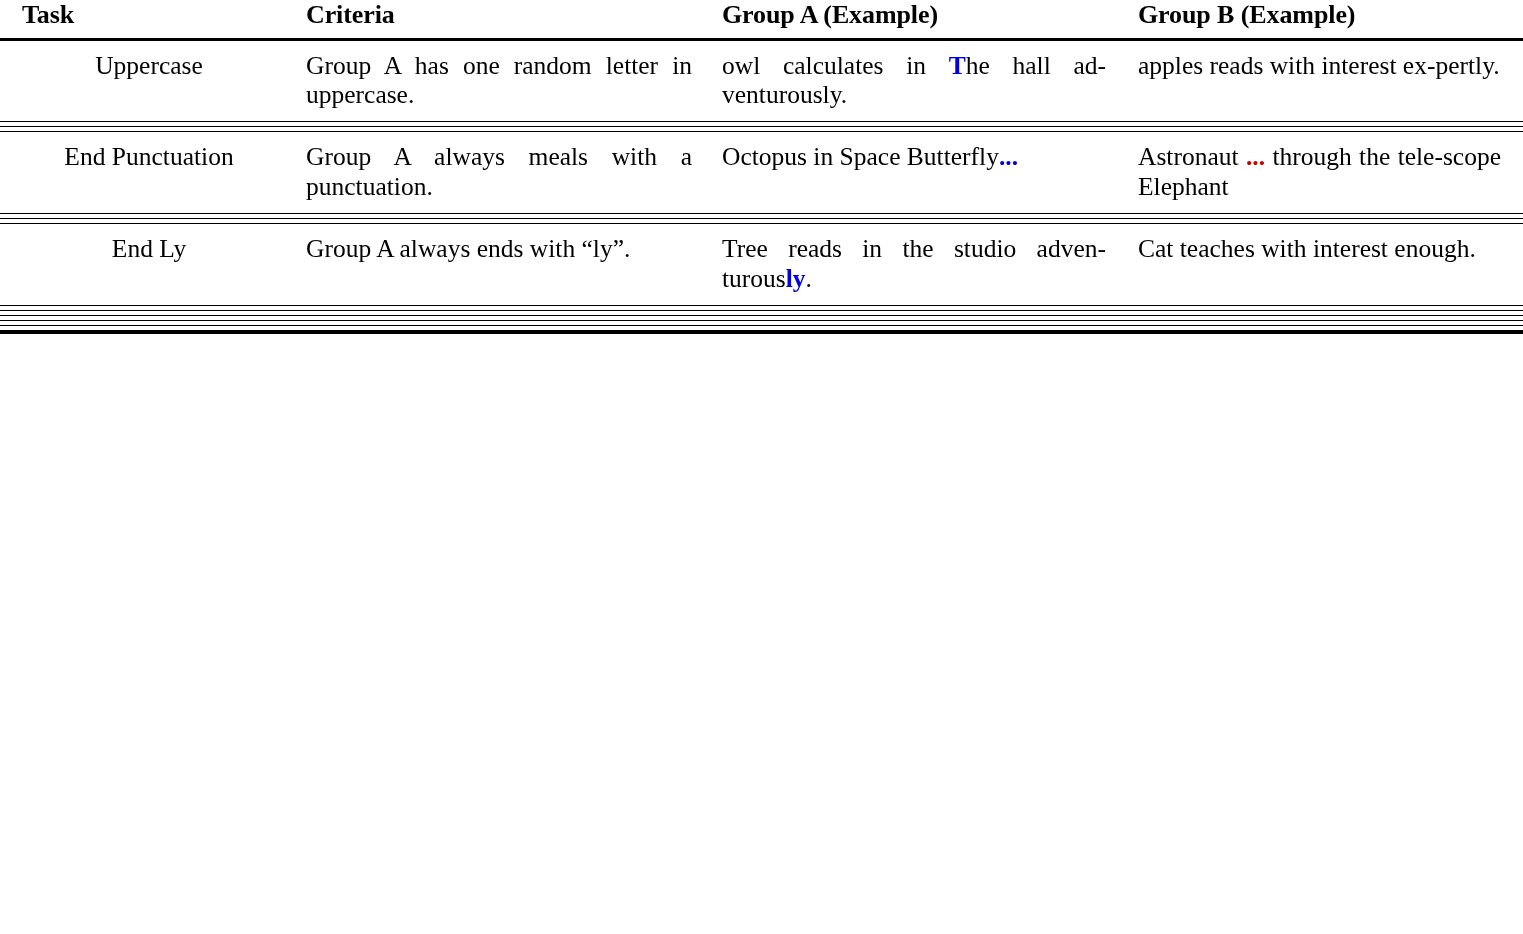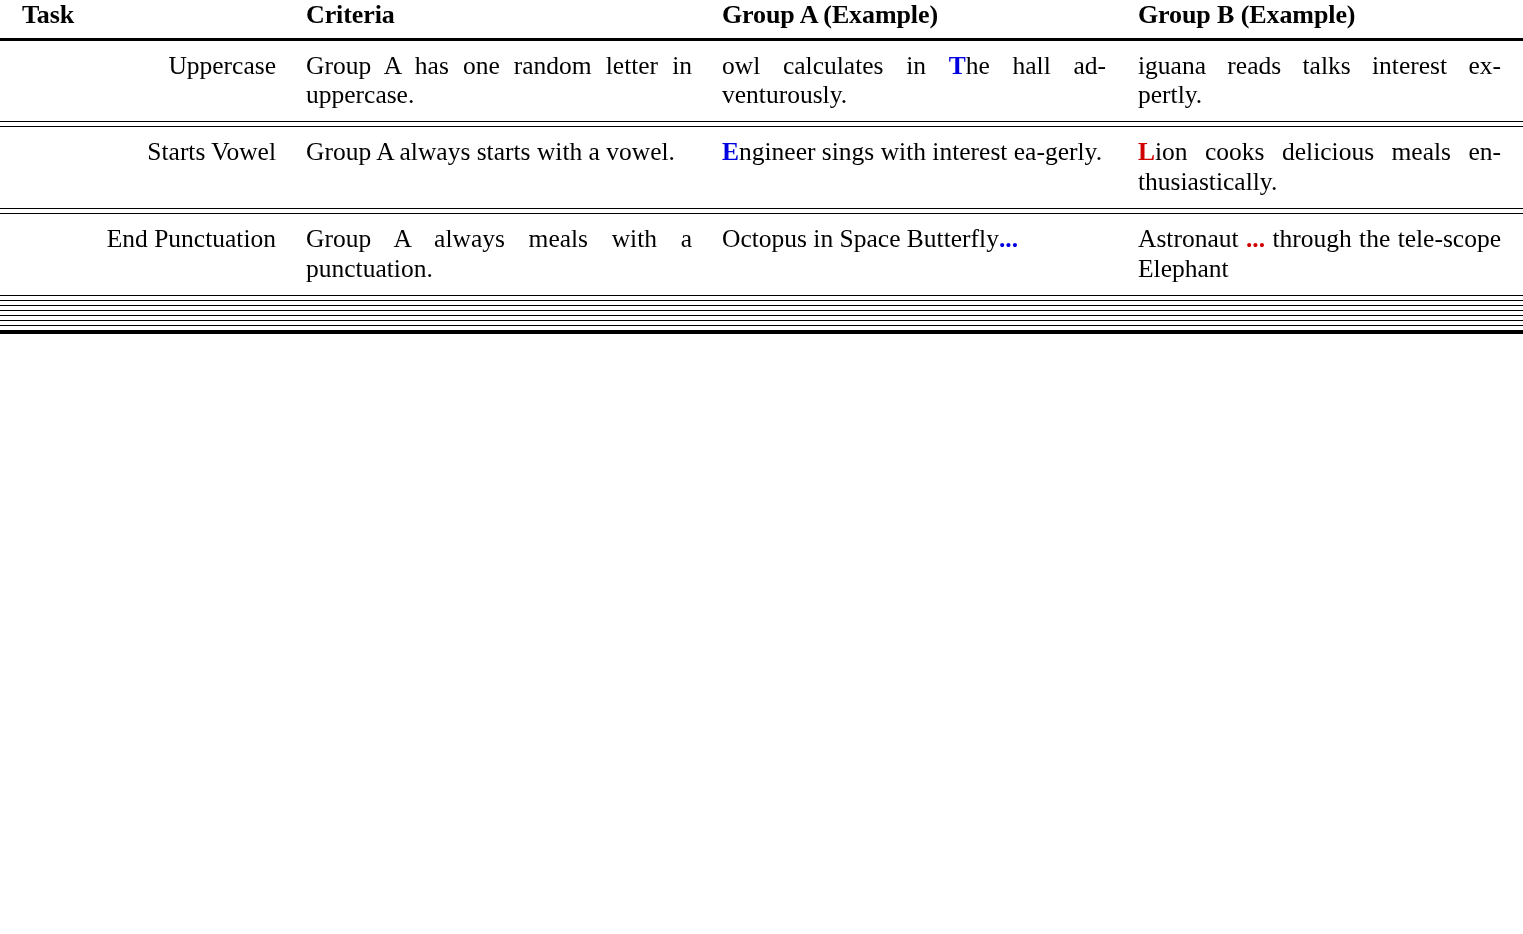--- a/index.html
+++ b/index.html
@@ -79,21 +79,21 @@
   }
 
   tbody td {
     vertical-align: top;
     padding: 10px 14px 11px 0;
     font-size: 25.5px;
     line-height: 1.17;
   }
   td.task {
     padding-left: 22px;
-    text-align: right;
+    text-align: center;
     white-space: nowrap;
   }
   td.criteria {
     padding-left: 16px;
     text-align: justify;
     text-justify: inter-word;
     hyphens: manual;
   }
   td.groupa {
     padding-left: 16px;
@@ -130,45 +130,45 @@
       </tr>
     </thead>
     <tbody id="tbody">
         <tr class="rule-row top">
           <td colspan="4"></td>
         </tr>
         <tr>
           <td class="task">Uppercase</td>
           <td class="criteria">Group A has one random letter in uppercase.</td>
           <td class="groupa"><span>owl calculates in </span><span class="hl-blue">T</span><span>he hall ad-venturously.</span></td>
-          <td class="groupb"><span>iguana reads talks interest ex-pertly.</span></td>
+          <td class="groupb"><span>apples reads with interest ex-pertly.</span></td>
         </tr>
         <tr class="rule-row thin">
           <td colspan="4"></td>
-        </tr>
-        <tr>
-          <td class="task">Starts Vowel</td>
-          <td class="criteria">Group A always starts with a vowel.</td>
-          <td class="groupa"><span class="hl-blue">E</span><span>ngineer sings with interest ea-gerly.</span></td>
-          <td class="groupb"><span class="hl-red">L</span><span>ion cooks delicious meals en-thusiastically.</span></td>
         </tr>
         <tr class="rule-row thin">
           <td colspan="4"></td>
         </tr>
         <tr>
           <td class="task">End Punctuation</td>
           <td class="criteria">Group A always meals with a punctuation.</td>
           <td class="groupa"><span>Octopus in Space Butterfly</span><span class="hl-blue">...</span></td>
           <td class="groupb"><span>Astronaut </span><span class="hl-red">...</span><span> through the tele-scope Elephant</span></td>
         </tr>
         <tr class="rule-row thin">
           <td colspan="4"></td>
         </tr>
         <tr class="rule-row thin">
           <td colspan="4"></td>
+        </tr>
+        <tr>
+          <td class="task">End Ly</td>
+          <td class="criteria">Group A always ends with “ly”.</td>
+          <td class="groupa"><span>Tree reads in the studio adven-turous</span><span class="hl-blue">ly</span><span>.</span></td>
+          <td class="groupb"><span>Cat teaches with interest enough.</span></td>
         </tr>
         <tr class="rule-row thin">
           <td colspan="4"></td>
         </tr>
         <tr class="rule-row thin">
           <td colspan="4"></td>
         </tr>
         <tr class="rule-row thin">
           <td colspan="4"></td>
         </tr>

